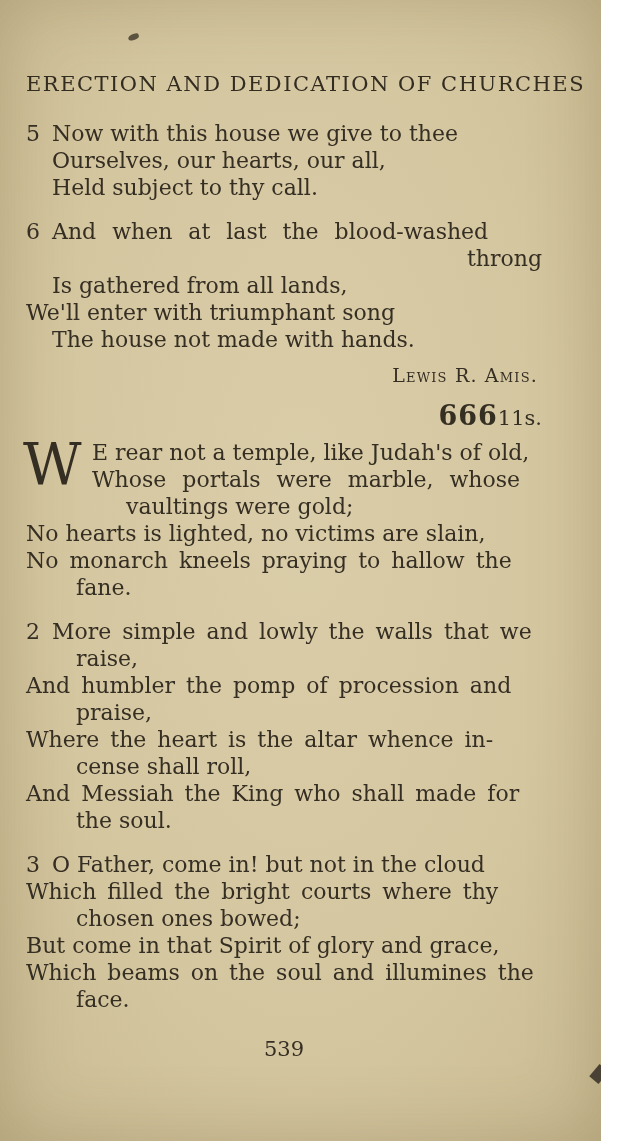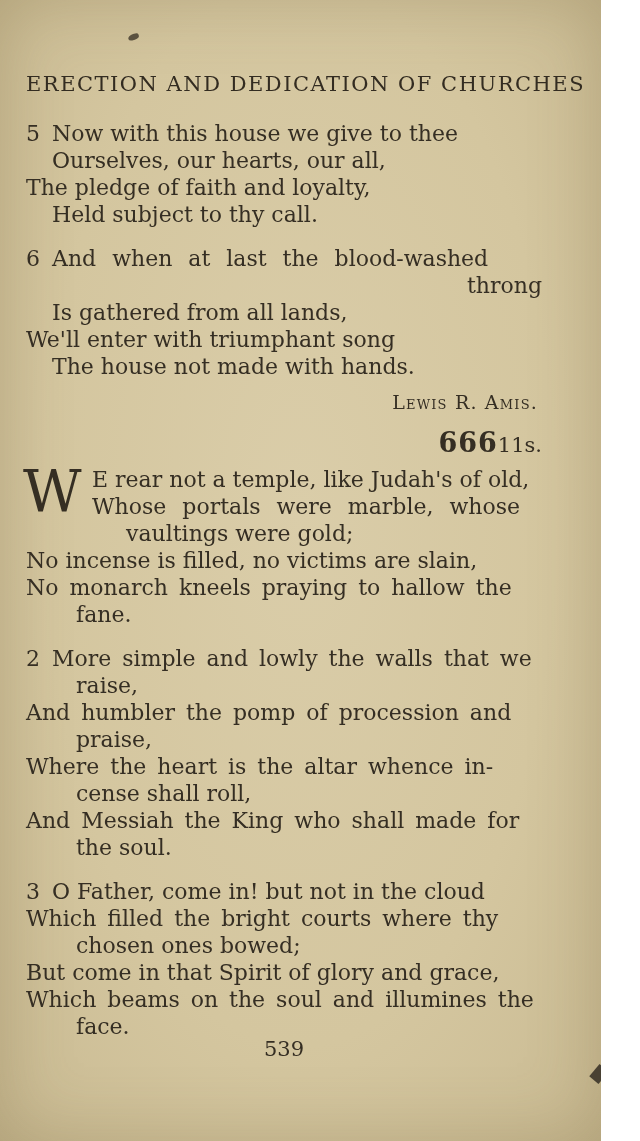--- a/index.html
+++ b/index.html
@@ -65,21 +65,20 @@
   <div class="speck-top"></div>
   <div class="speck-right"></div>
 
   <div class="content">
 
     <div class="header">ERECTION AND DEDICATION OF CHURCHES</div>
 
     <div class="verse">
       <div class="line"><span class="vnum">5</span><span>Now with this house we give to thee</span></div>
       <div class="line ind1">Ourselves, our hearts, our all,</div>
-      <div class="line">The pledge of faith and loyalty,</div>
       <div class="line ind1">Held subject to thy call.</div>
     </div>
 
     <div class="verse">
       <div class="line sp2"><span class="vnum">6</span><span>And when at last the blood-washed</span></div>
       <div class="line ind3">throng</div>
       <div class="line ind1">Is gathered from all lands,</div>
       <div class="line">We'll enter with triumphant song</div>
       <div class="line ind1">The house not made with hands.</div>
     </div>
@@ -89,21 +88,21 @@
     <div class="title-row">
       <span class="hymn-number">666</span>
       <span class="hymn-meter">11s.</span>
     </div>
 
     <div class="verse dropverse">
       <span class="dropcap">W</span>
       <div class="line dc">E rear not a temple, like Judah's of old,</div>
       <div class="line dc sp2">Whose portals were marble, whose</div>
       <div class="line ind4">vaultings were gold;</div>
-      <div class="line">No incense is filled, no victims are slain,</div>
+      <div class="line">No hearts is lighted, no victims are slain,</div>
       <div class="line sp1">No monarch kneels praying to hallow the</div>
       <div class="line ind2">fane.</div>
     </div>
 
     <div class="verse">
       <div class="line sp1"><span class="vnum">2</span><span>More simple and lowly the walls that we</span></div>
       <div class="line ind2">raise,</div>
       <div class="line sp1">And humbler the pomp of procession and</div>
       <div class="line ind2">praise,</div>
       <div class="line sp1">Where the heart is the altar whence in-</div>

